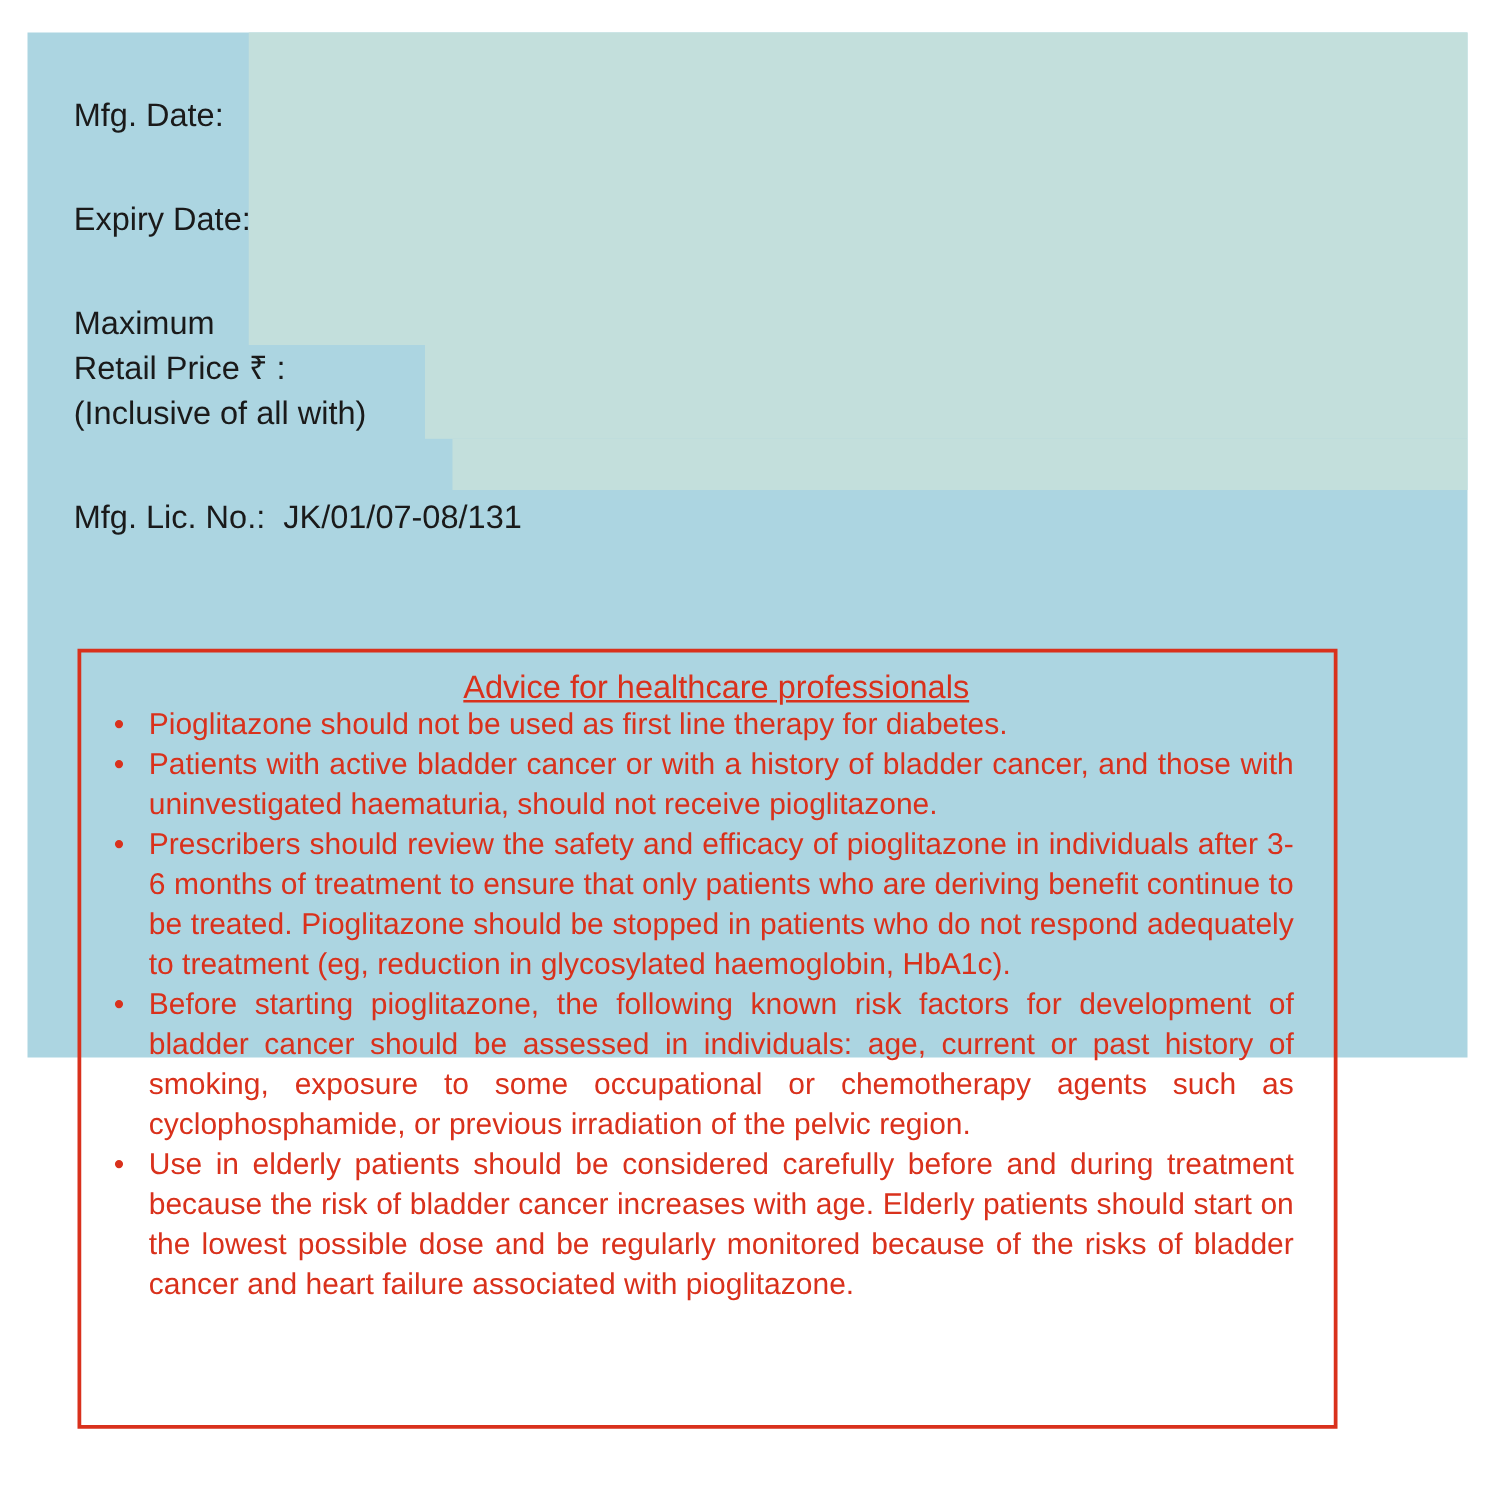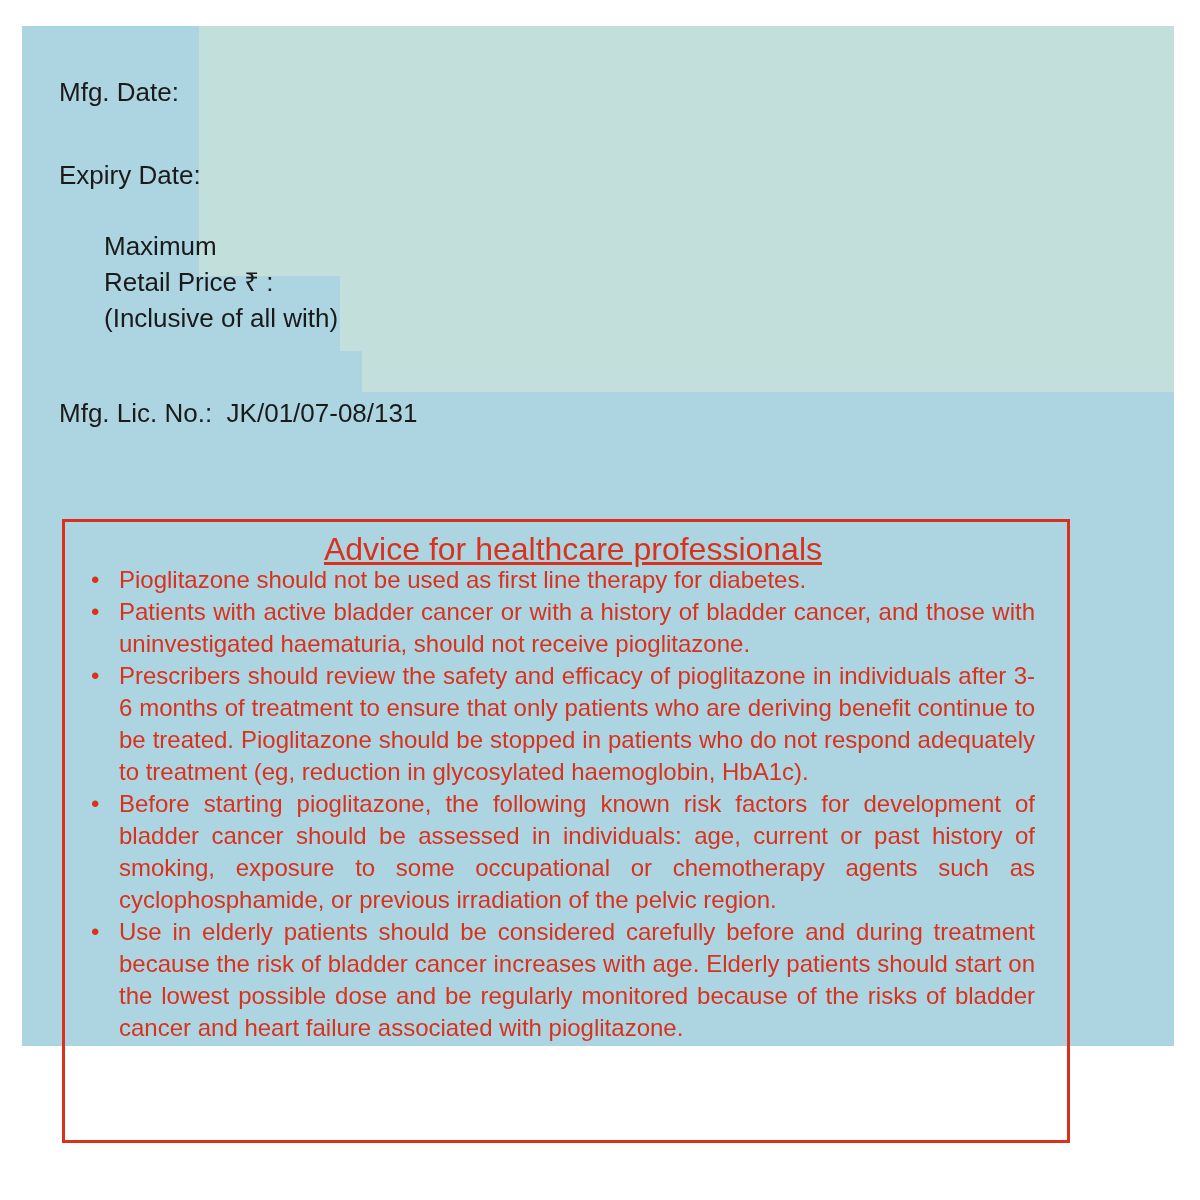--- a/index.html
+++ b/index.html
@@ -1,43 +1,43 @@
 <!DOCTYPE html>
 <html><head>
   <meta charset="utf-8">
   <style>
     html, body { margin: 0; padding: 0; }
     body {
       width: 1200px; height: 1200px; background: #ffffff; position: relative; overflow: hidden;
       font-family: "Liberation Sans", sans-serif;
     }
     .panel {
-      position: absolute; left: 22px; top: 26px; width: 1152px; height: 1020px;
+      position: absolute; left: 22px; top: 26px; width: 1152px; height: 820px;
       background: #acd5e1;
     }
     .pale-box {
       position: absolute; background: #c3dfdc;
     }
     .pale-a { left: 177px; top: 0px; width: 975px; height: 250px; }
     .pale-b { left: 318px; top: 250px; width: 834px; height: 75px; }
     .pale-c { left: 340px; top: 325px; width: 812px; height: 41px; }
     .label {
       position: absolute; color: #1a1a1a; font-size: 26px; line-height: 36px;
     }
     .lbl-mfg { left: 37px; top: 48px; }
     .lbl-exp { left: 37px; top: 131px; }
-    .lbl-mrp { left: 37px; top: 202px; margin-left: 45px; }
+    .lbl-mrp { left: 37px; top: 214px; }
     .lbl-lic { left: 37px; top: 369px; text-align: right; }
     .advice-box {
       position: absolute; left: 40px; top: 493px; width: 1008px; height: 624px;
       border: 3px solid #d9311c; box-sizing: border-box;
       color: #d9311c; padding: 12px 32px 0 26px;
     }
     .advice-title {
-      text-align: center; font-size: 32px; line-height: 30px; text-decoration: underline;
+      text-align: center; font-size: 26px; line-height: 30px; text-decoration: underline;
       margin-left: 20px;
     }
     ul.advice-list { list-style: none; margin: 0; padding: 0; }
     ul.advice-list li {
       position: relative; padding-left: 28px; font-size: 24px; line-height: 32px;
       text-align: justify;
     }
     ul.advice-list li::before {
       content: "\2022"; position: absolute; left: 0; top: 0; font-size: 24px;
     }

